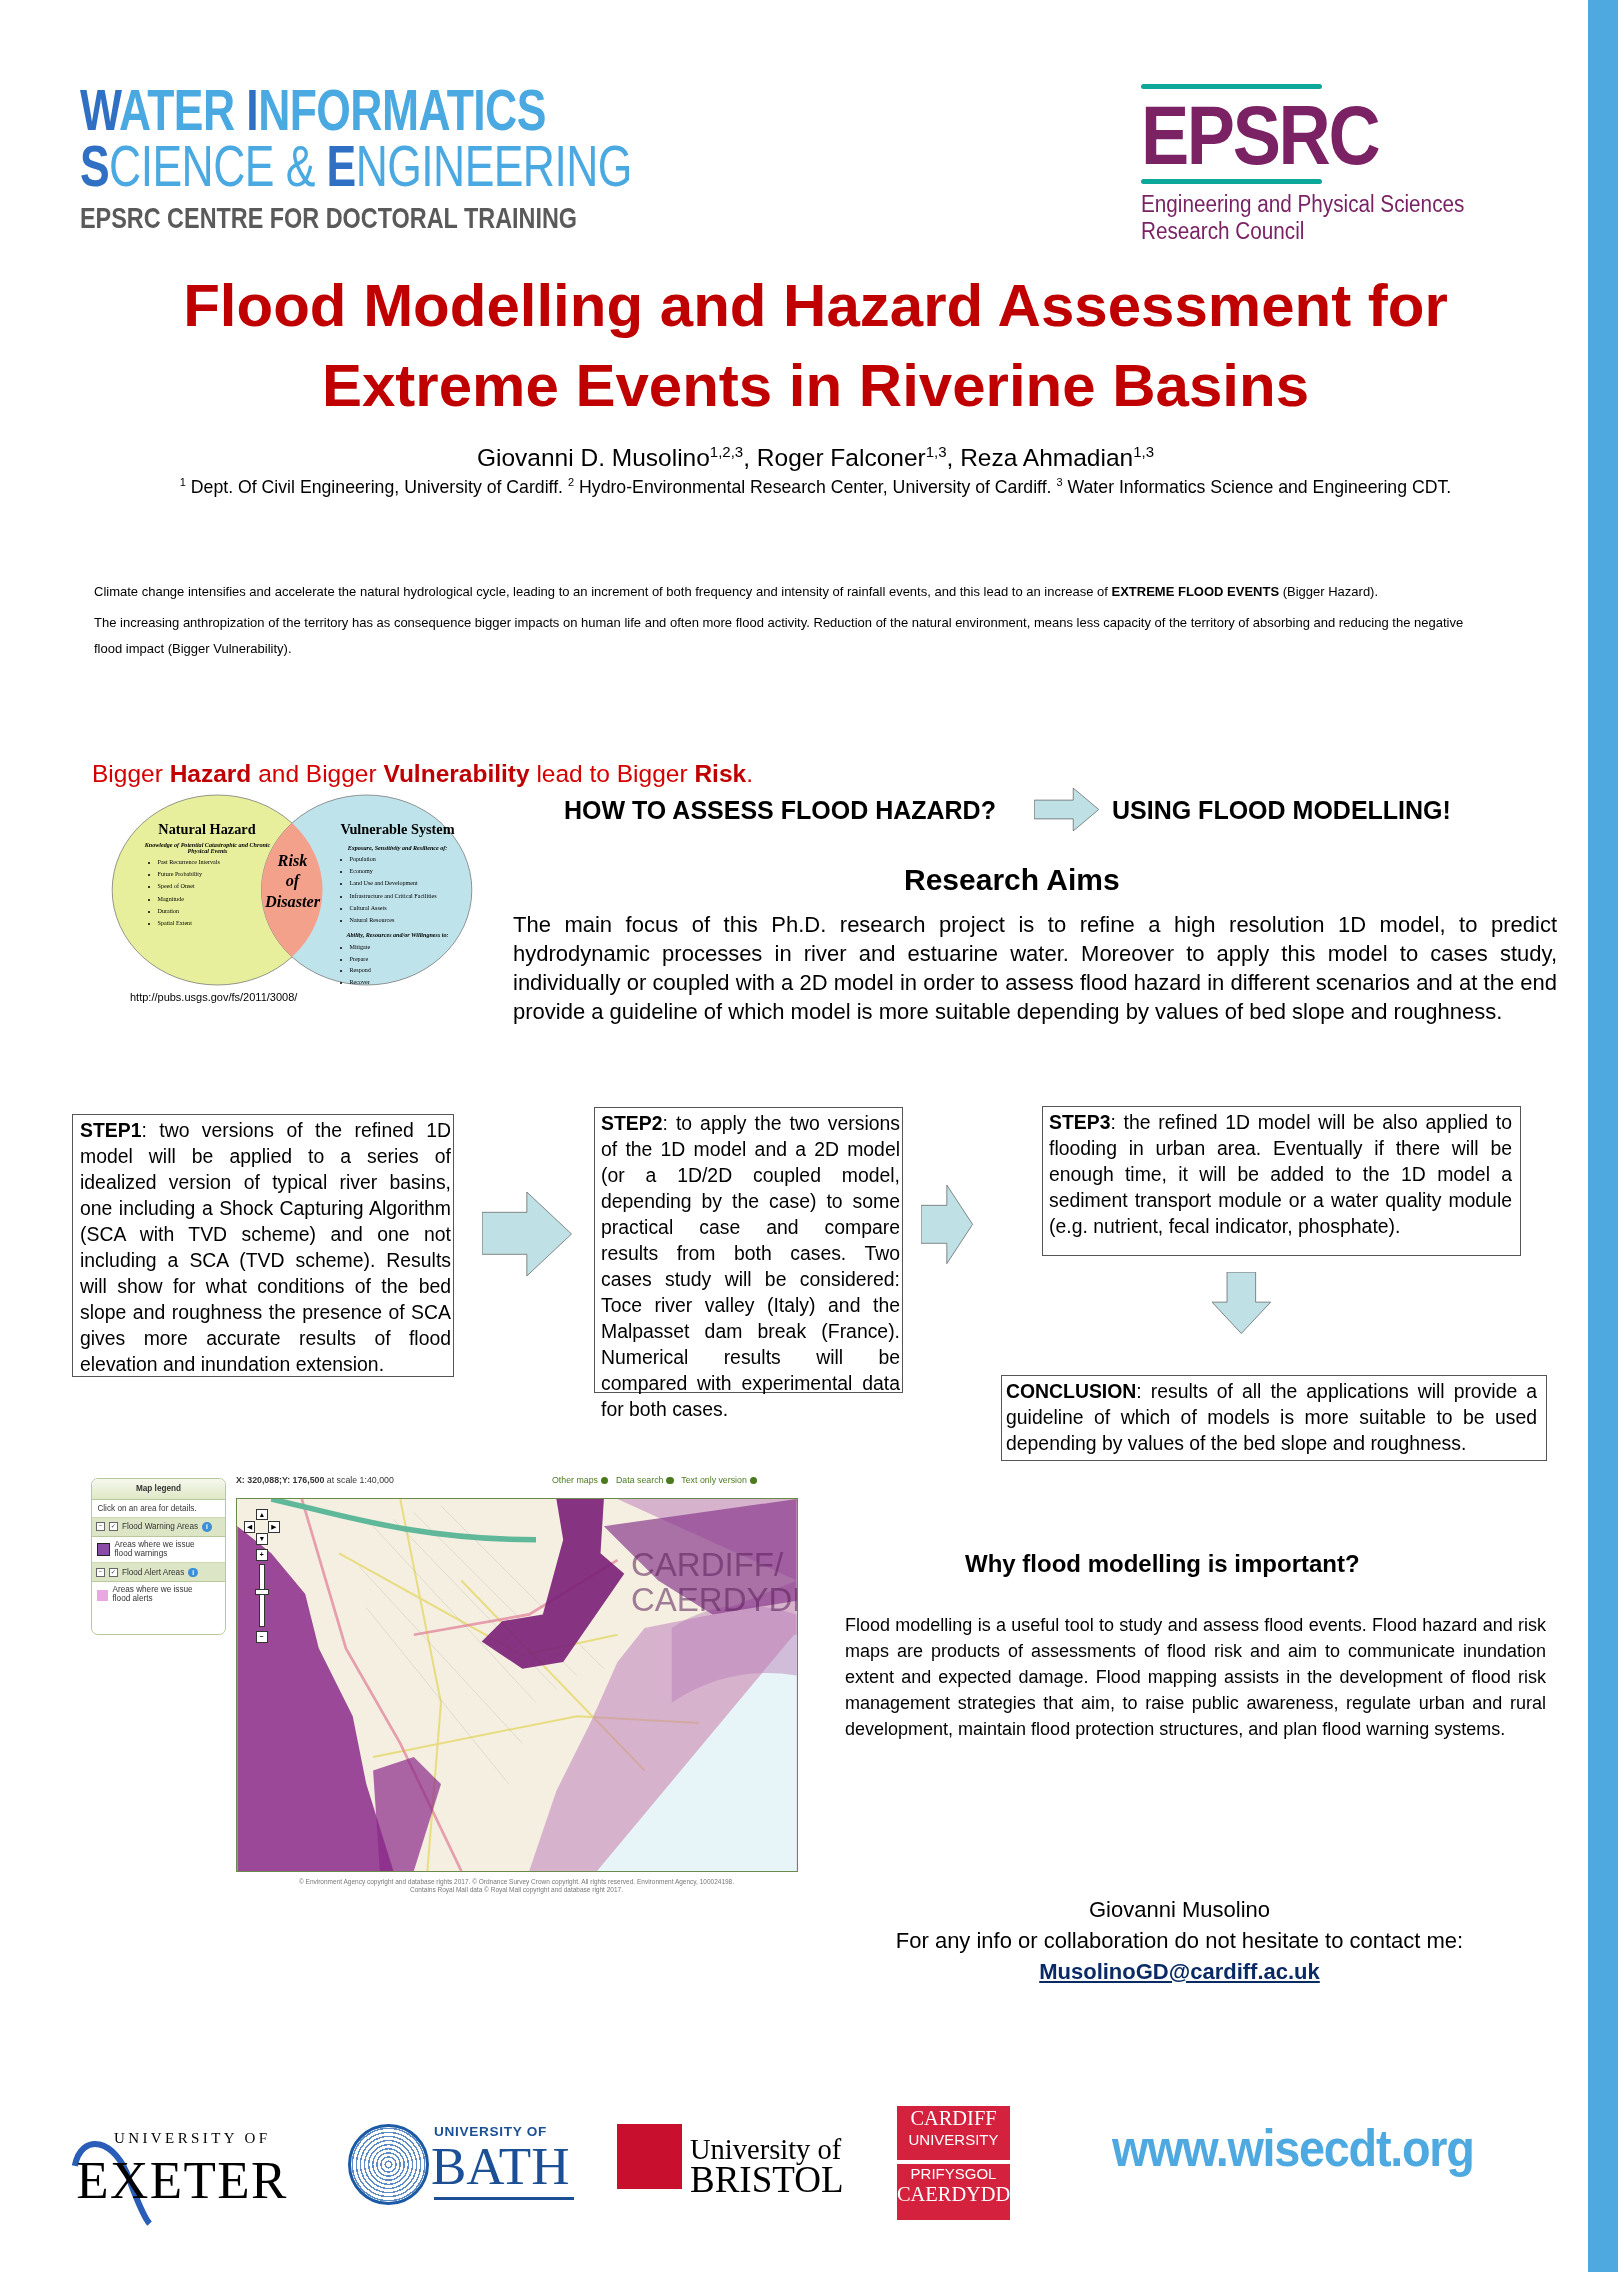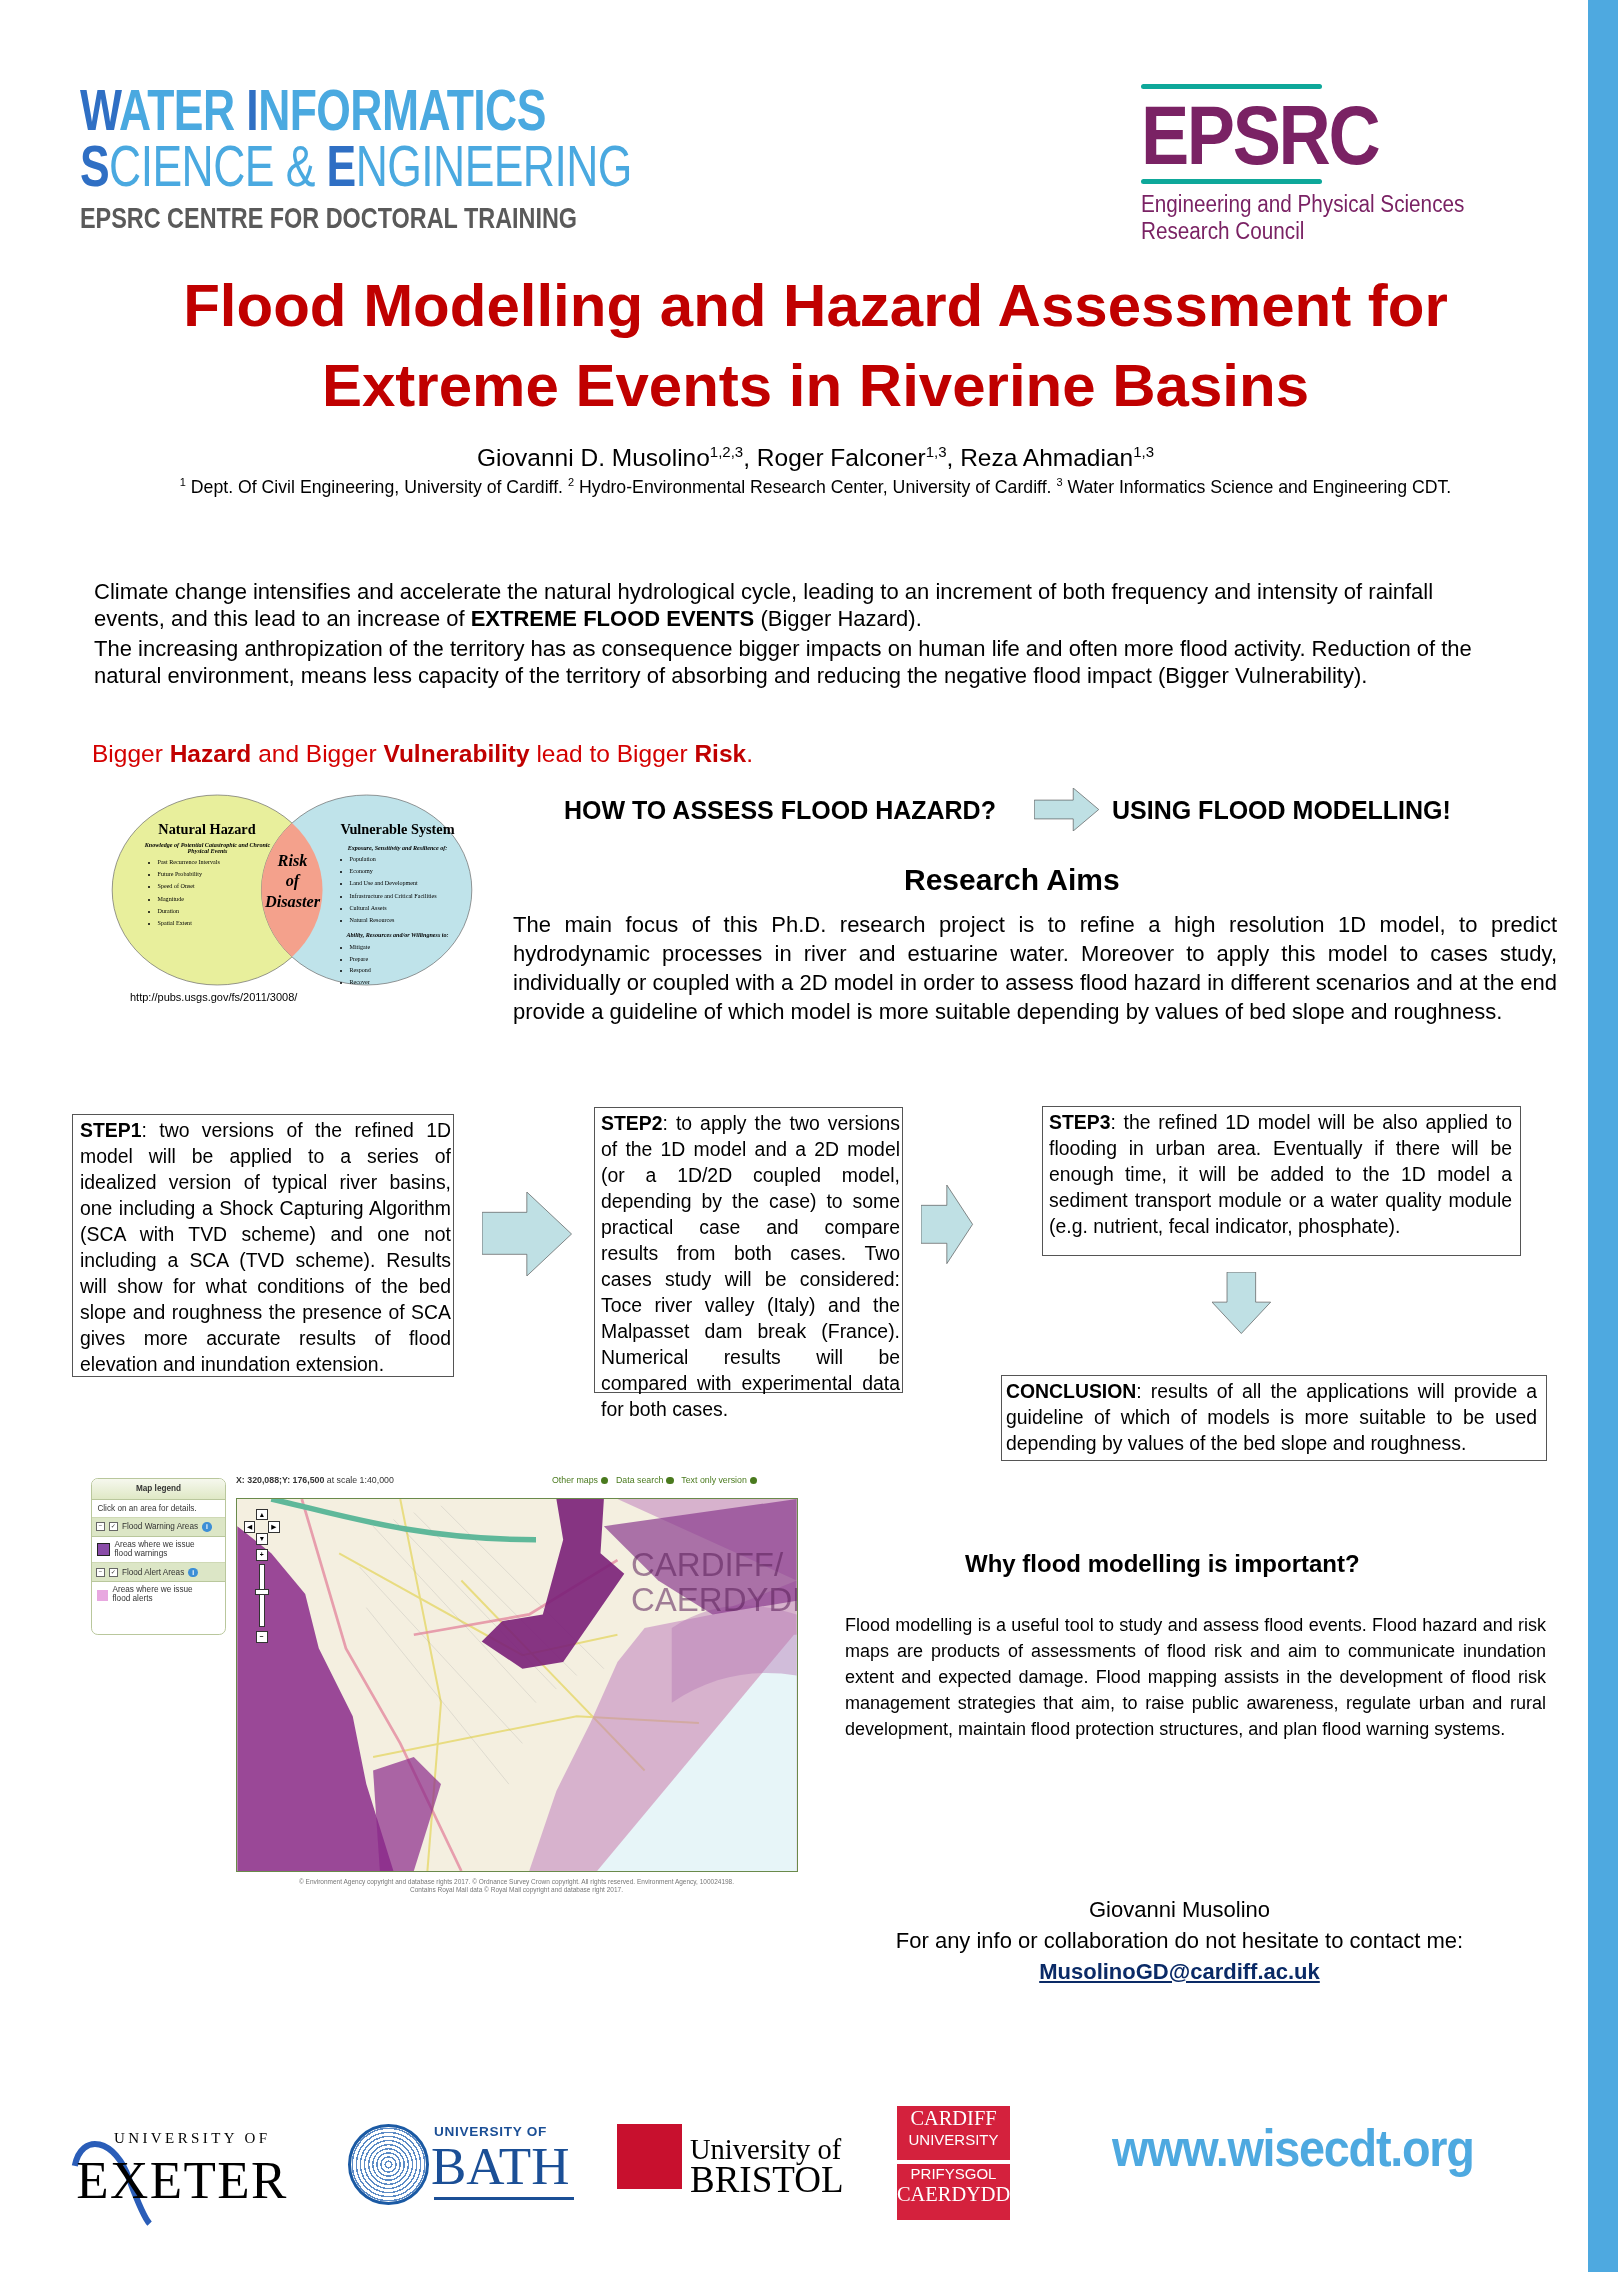--- a/index.html
+++ b/index.html
@@ -16,23 +16,23 @@
   .epsrc{left:1141px;top:84px;width:380px;}
   .epsrc-bar{height:5.4px;width:181px;background:#0ea89a;border-radius:2.7px;}
   .epsrc-word{font-weight:bold;font-size:84px;line-height:80px;color:#7a2264;letter-spacing:-2.7px;transform:scaleX(0.86);transform-origin:left;white-space:nowrap;margin:5.4px 0 4.1px;}
   .epsrc-sub{font-size:23px;color:#7a2264;line-height:27px;margin-top:6.8px;transform:scaleX(0.9);transform-origin:left;white-space:nowrap;}
   
   .title{left:68px;width:1495px;top:266px;text-align:center;color:#c00000;font-weight:bold;font-size:60px;line-height:80px;}
   .authors{left:68px;width:1495px;top:443px;text-align:center;font-size:24.5px;}
   .authors sup{font-size:15px;}
   .affil{left:68px;width:1495px;top:476px;text-align:center;font-size:17.7px;}
   .affil sup{font-size:11px;}
-  .intro{left:94px;width:1400px;top:579px;font-size:22px;line-height:26.5px;}
+  .intro{left:94px;width:1400px;top:579px;font-size:13px;line-height:26.5px;}
   .intro p{margin:0 0 4.1px 0;}
-  .risk-line{left:92px;top:740px;font-size:24.5px;color:#d40000;}
+  .risk-line{left:92px;top:760px;font-size:24.5px;color:#d40000;}
   .risk-line b{color:#c00000;}
   
   .venn{left:102px;top:788px;width:380px;height:224px;}
   .venn-credit{left:109px;top:991px;font-size:11px;color:#000;padding-left:21px;}
   
   .how{left:564px;top:796px;font-size:25px;font-weight:bold;}
   .using{left:1112px;top:796px;font-size:25px;font-weight:bold;}
   .how-arrow{left:1034px;top:788px;width:65px;height:43px;}
   .aims-h{left:904px;top:863px;font-size:30px;font-weight:bold;}
   .aims{left:489px;width:1044px;top:910px;font-size:22px;line-height:29px;text-align:justify;margin-left:24px;}

